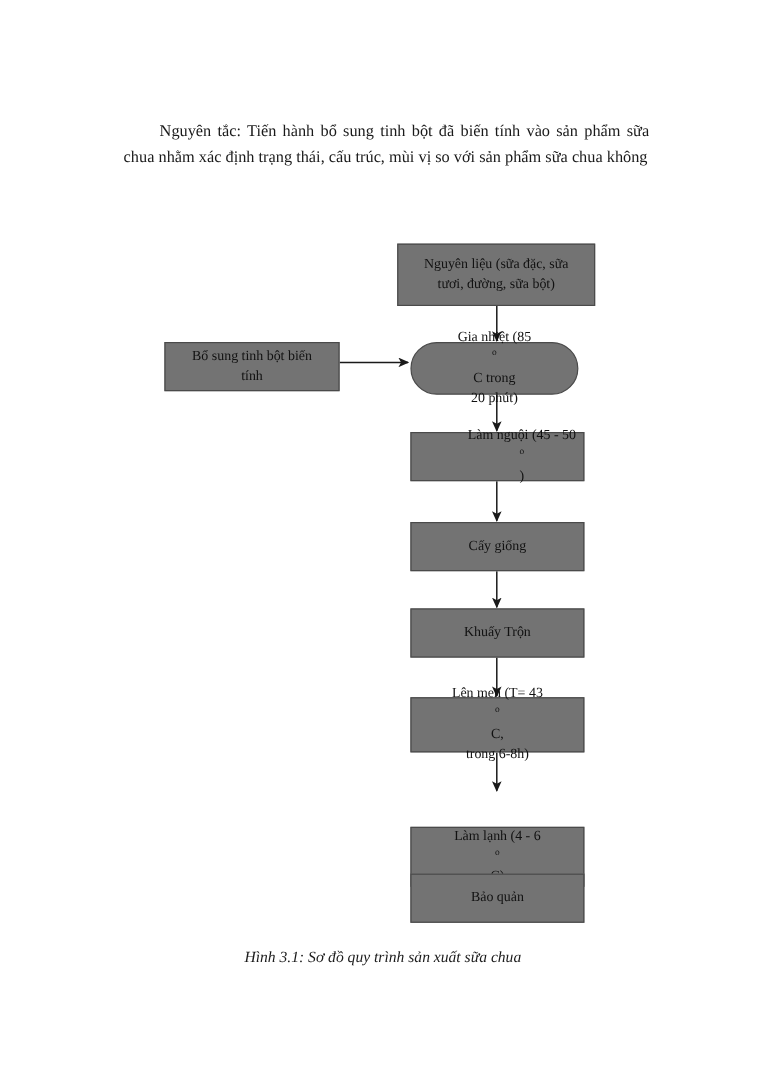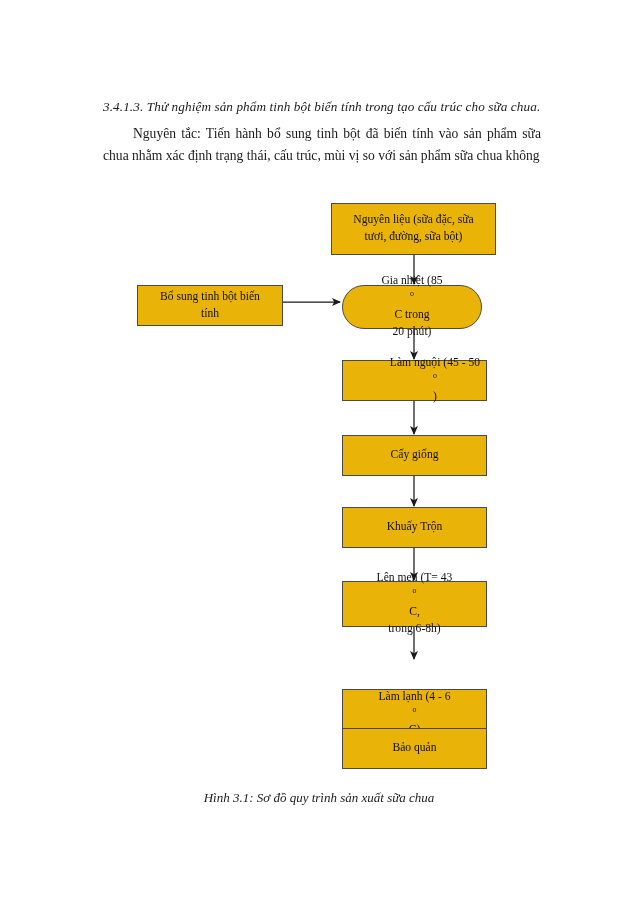--- a/index.html
+++ b/index.html
@@ -46,21 +46,21 @@
   }
   .para .indent { display: inline-block; width: 30px; }
 
   
   .chart { position: absolute; left: 0; top: 0; width: 638px; height: 902px; }
 
   .node {
     position: absolute;
     box-sizing: border-box;
     border: 1.2px solid #4a4a4a;
-    background: #eab308;
+    background: #737373;
     display: flex;
     align-items: center;
     justify-content: center;
     text-align: center;
     font-size: 11.6px;
     line-height: 1.45;
     color: #111111;
     padding: 2px 6px;
   }
   .node span { display: block; }
@@ -95,21 +95,20 @@
     font-style: italic;
     font-size: 13px;
   }
 </style>
 </head>
 <body>
 
 <div class="page">
 
   <div class="text-block">
-    <div class="section-heading">3.4.1.3. Thử nghiệm sản phẩm tinh bột biến tính trong tạo cấu trúc cho sữa chua.</div>
     <p class="para"><span class="indent"></span><span>Nguyên tắc: Tiến hành bổ sung tinh bột đã biến tính vào sản phẩm sữa chua nhằm xác định trạng thái, cấu trúc, mùi vị so với sản phẩm sữa chua không</span></p>
   </div>
 
   <div class="chart">
 
     <svg class="svg-links" width="638" height="902" viewBox="0 0 638 902">
       <defs>
         <marker id="arrowhead" markerWidth="9" markerHeight="8" refX="8" refY="4" orient="auto" markerUnits="userSpaceOnUse">
           <path d="M0,0 L9,4 L0,8 L2.2,4 Z" fill="#1a1a1a"></path>
         </marker>

